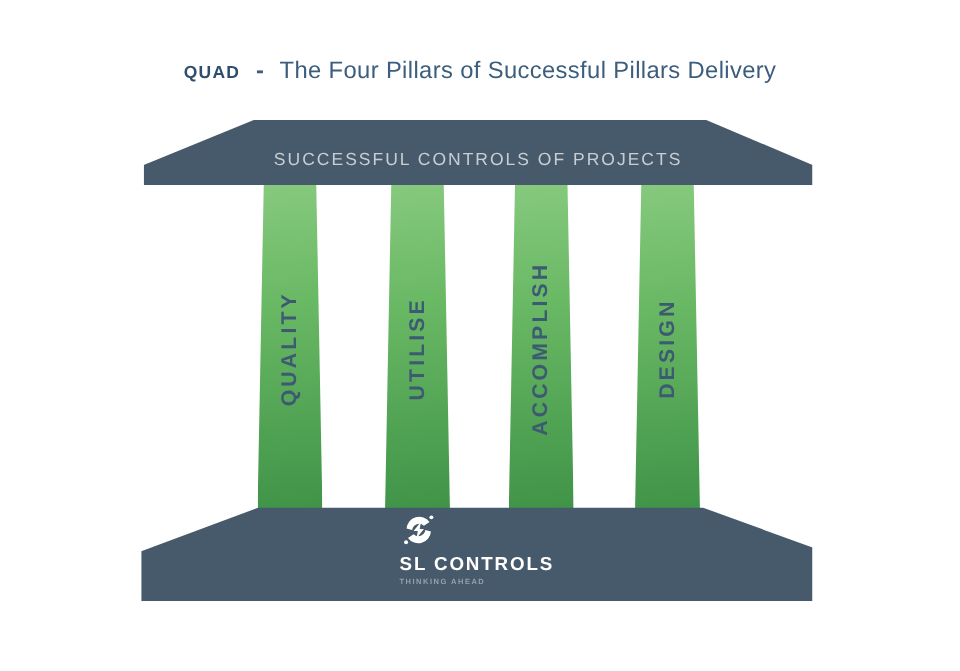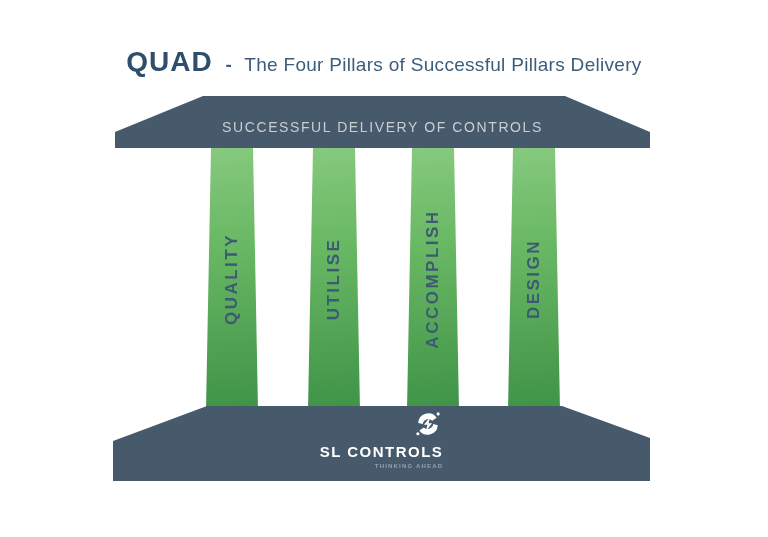--- a/index.html
+++ b/index.html
@@ -8,21 +8,21 @@
     font-family:"Liberation Sans", sans-serif;
   }
   .stage{position:absolute;inset:0;background:#ffffff;}
 
   
   .title{
     position:absolute;top:46px;left:0;width:768px;
     text-align:center;color:#3c5d7c;font-size:19px;letter-spacing:0.3px;
     white-space:nowrap;
   }
-  .title .brand{font-weight:bold;font-size:28px;color:#2e4e6c;letter-spacing:1px;}
+  .title .brand{font-weight:bold;font-size:14px;color:#2e4e6c;letter-spacing:1px;}
   .title .sep{margin:0 7px;font-weight:bold;color:#3c5d7c;}
 
   
   .roof{
     position:absolute;left:113px;top:96px;width:539px;height:52px;
     background:#465a6c;
     clip-path:polygon(2px 36px,90px 0px,452px 0px,537px 36px,537px 52px,2px 52px);
     display:flex;align-items:center;justify-content:center;
   }
   .roof-label{
@@ -47,21 +47,21 @@
     color:#3d5a73;font-weight:bold;font-size:17px;letter-spacing:2.5px;
   }
 
   
   .base{
     position:absolute;left:111px;top:404px;width:541px;height:77px;
     background:#465a6c;
     clip-path:polygon(96px 2px,451px 2px,539px 34px,539px 77px,2px 77px,2px 37px);
     display:flex;flex-direction:column;align-items:center;
   }
-  .logo{display:flex;flex-direction:column;align-items:flex-end;margin-top:5px;}
+  .logo{display:flex;flex-direction:column;align-items:flex-start;margin-top:5px;}
   .logo-icon{width:30px;height:30px;display:block;}
   .brand-name{
     margin-top:4px;color:#ffffff;font-weight:bold;font-size:15px;
     letter-spacing:1.5px;white-space:nowrap;
   }
   .brand-tagline{
     margin-top:3px;color:#96a1ac;font-size:6px;font-weight:bold;
     letter-spacing:1.2px;white-space:nowrap;
   }
 </style>
@@ -83,21 +83,21 @@
     <span class="pillar-label">UTILISE</span>
   </div>
   <div class="pillar pillar-3">
     <span class="pillar-label">ACCOMPLISH</span>
   </div>
   <div class="pillar pillar-4">
     <span class="pillar-label">DESIGN</span>
   </div>
 
   <div class="roof">
-    <span class="roof-label">SUCCESSFUL DELIVERY OF CONTROLS</span>
+    <span class="roof-label">SUCCESSFUL CONTROLS OF PROJECTS</span>
   </div>
 
   <div class="base">
     <div class="logo">
       <svg class="logo-icon" viewBox="0 0 40 40" aria-hidden="true">
         <g fill="#ffffff">
 
           <path d="M7 18.5 A 13.5 13.5 0 0 1 31.5 11.5 L 25.5 15.5 A 7.5 7.5 0 0 0 13 20 Z"></path>
 
           <path d="M33 21.5 A 13.5 13.5 0 0 1 8.5 28.5 L 14.5 24.5 A 7.5 7.5 0 0 0 27 20 Z"></path>

